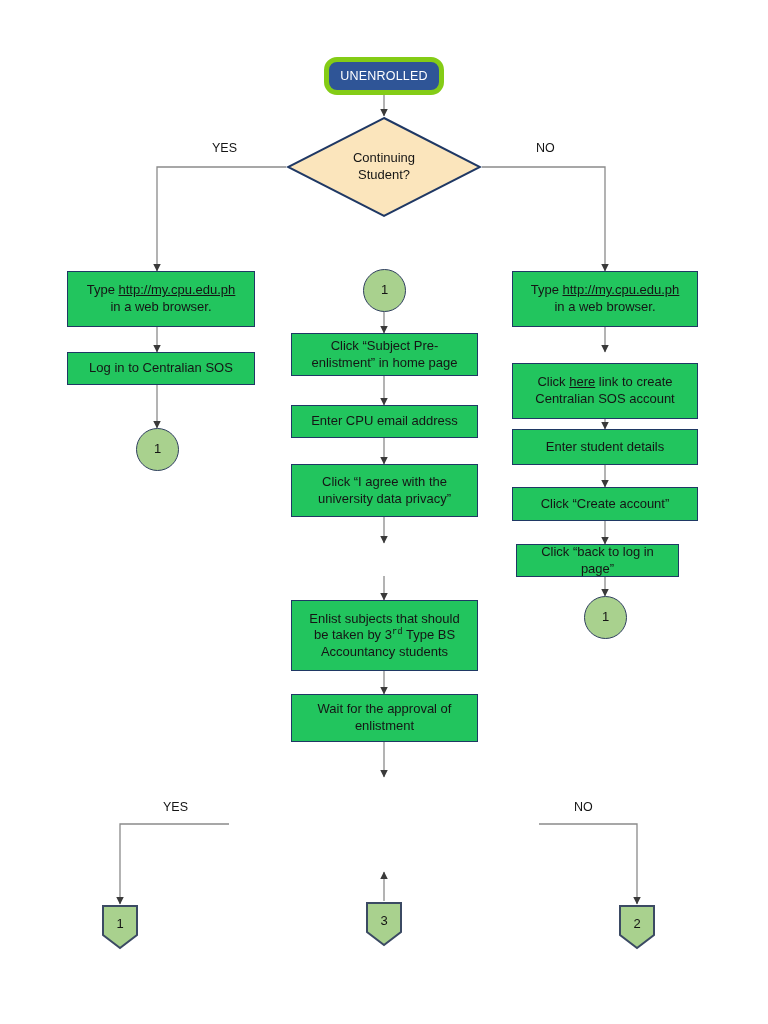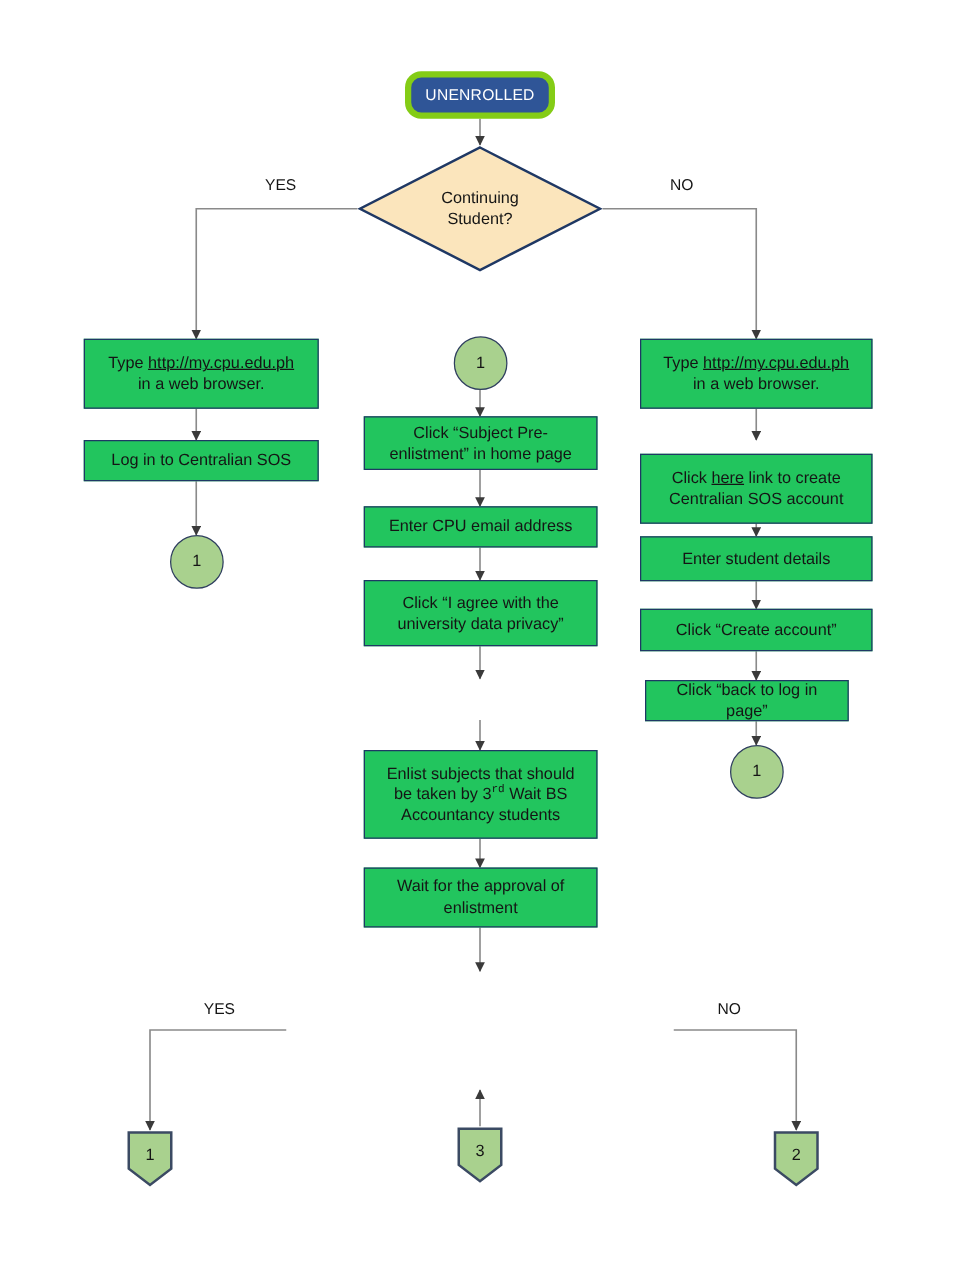--- a/index.html
+++ b/index.html
@@ -203,21 +203,21 @@
     <span class="txt">
       <span>Click “I agree with the</span><br>
       <span>university data privacy”</span>
     </span>
   </div>
 
 
   <div class="node box" style="left:291px; top:600px; width:187px; height:71px;">
     <span class="txt">
       <span>Enlist subjects that should</span><br>
-      <span>be taken by 3</span><sup>rd</sup><span> Wait BS</span><br>
+      <span>be taken by 3</span><sup>rd</sup><span> Type BS</span><br>
       <span>Accountancy students</span>
     </span>
   </div>
 
   <div class="node box" style="left:291px; top:694px; width:187px; height:48px;">
     <span class="txt">
       <span>Wait for the approval of</span><br>
       <span>enlistment</span>
     </span>
   </div>

